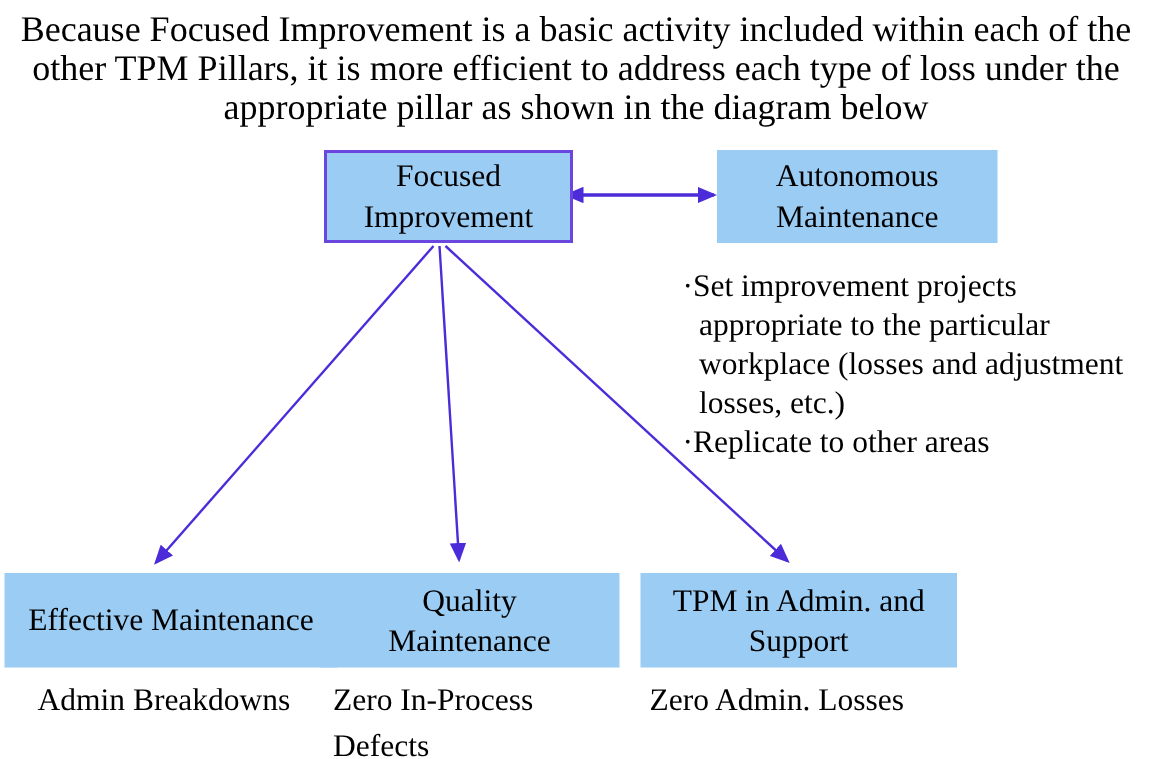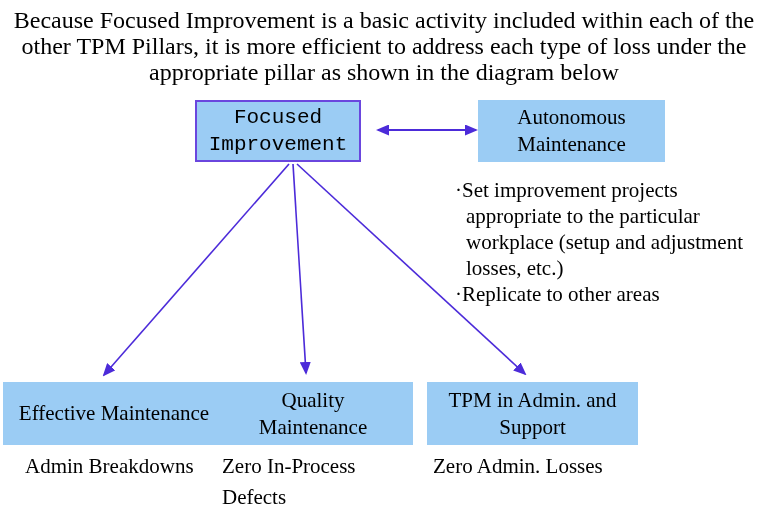--- a/index.html
+++ b/index.html
@@ -32,24 +32,23 @@
     position: absolute;
     background: var(--box-fill);
     display: flex;
     align-items: center;
     justify-content: center;
     text-align: center;
     font-size: 21px;
     line-height: 27px;
   }
   .box-fi {
-    left: 195px; top: 100px; width: 166px; height: 62px;
+    left: 216px; top: 100px; width: 166px; height: 62px;
     border: 2px solid var(--box-border);
     padding: 0 10px;
-    font-family: Liberation Mono, monospace;
   }
   .box-am { left: 478px; top: 100px; width: 187px; height: 62px; padding: 0 10px; text-align: center; }
   .box-em { left: 3px;   top: 382px; width: 222px; height: 63px; padding: 0 15px; }
   .box-qm { left: 213px; top: 382px; width: 200px; height: 63px; padding: 0 29px; }
   .box-tpm{ left: 427px; top: 382px; width: 211px; height: 63px; padding: 0 15px; }
   .notes {
     position: absolute;
     left: 455px; top: 177px;
     font-size: 21px;
     line-height: 26px;
@@ -103,21 +102,21 @@
     <span>Focused Improvement</span>
   </div>
 
   <div class="box box-am">
     <span>Autonomous Maintenance</span>
   </div>
 
   <div class="notes">
     <div class="note-line">·Set improvement projects</div>
     <div class="note-line indent">appropriate to the particular</div>
-    <div class="note-line indent">workplace (setup and adjustment</div>
+    <div class="note-line indent">workplace (losses and adjustment</div>
     <div class="note-line indent">losses, etc.)</div>
     <div class="note-line">·Replicate to other areas</div>
   </div>
 
   <div class="box box-em">
     <span>Effective Maintenance</span>
   </div>
   <div class="box box-qm">
     <span>Quality Maintenance</span>
   </div>

